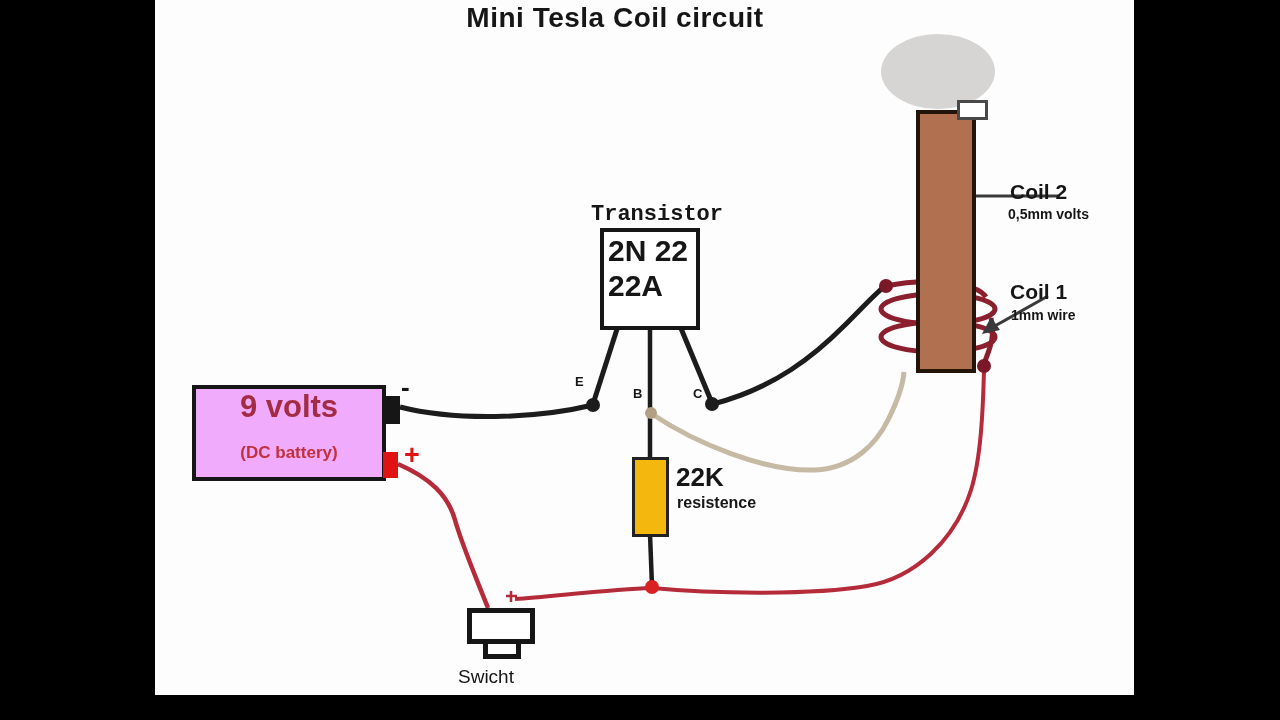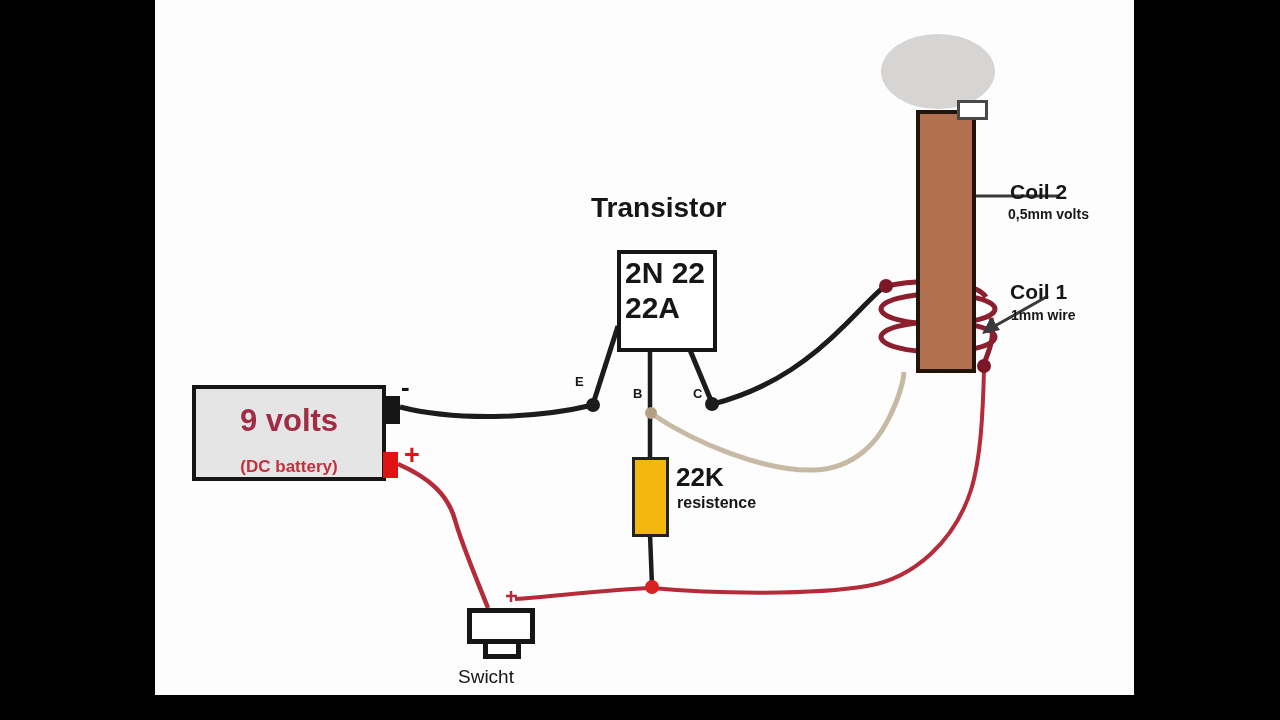--- a/index.html
+++ b/index.html
@@ -11,34 +11,34 @@
   .slide{
     position:absolute;left:155px;top:0;width:979px;height:695px;
     background:var(--canvas,#fdfdfd);
   }
   .abs{position:absolute;}
   .ink{color:var(--ink,#141414);}
   .title{
     left:255px;top:2px;width:410px;text-align:center;
     font-size:28px;font-weight:bold;letter-spacing:.5px;
   }
-  .transistor-label{left:436px;top:192px;width:130px;font-size:28px;font-weight:bold;}
+  .transistor-label{left:436px;top:202px;width:130px;font-size:22px;font-weight:bold;font-family:Liberation Mono, monospace;}
   .transistor-box{
-    left:462px;top:228px;width:88px;height:92px;
+    left:445px;top:228px;width:88px;height:92px;
     border:4px solid var(--ink);background:#fff;
-    padding:2px 0 0 4px;font-size:30px;font-weight:bold;line-height:1.15;margin-top:22px;
+    padding:2px 0 0 4px;font-size:30px;font-weight:bold;line-height:1.15;
   }
   .pin-label{font-size:13px;font-weight:bold;}
   .pin-e{left:420px;top:374px;}
   .pin-b{left:478px;top:386px;}
   .pin-c{left:538px;top:386px;}
   .battery-box{
     left:37px;top:385px;width:186px;height:88px;
-    border:4px solid var(--ink);background:#e5e5e5;
-    display:flex;flex-direction:column;justify-content:flex-end;align-items:center;
+    border:4px solid var(--ink);background:#f0abfc;
+    display:flex;flex-direction:column;justify-content:flex-start;align-items:center;
   }
   .battery-main{font-size:31px;font-weight:bold;color:var(--battery-text,#a12c44);}
   .battery-sub{font-size:17px;font-weight:bold;color:var(--battery-subtext,#c2303c);margin-top:18px;}
   .term-minus-block{left:229px;top:396px;width:16px;height:28px;background:var(--ink);}
   .term-plus-block{left:228px;top:452px;width:15px;height:26px;background:var(--plus,#e01212);}
   .sign-minus{left:246px;top:372px;font-size:26px;font-weight:bold;}
   .sign-plus{left:249px;top:440px;font-size:27px;font-weight:bold;color:var(--plus,#e01212);}
   .resistor{
     left:477px;top:457px;width:31px;height:74px;
     border:3px solid #222;background:var(--resistor-fill,#f3b70e);
@@ -76,20 +76,21 @@
   .w-red{stroke:var(--wire-red,#b52b3a);fill:none;}
   .w-tan{stroke:var(--wire-tan,#c7baa4);fill:none;}
   .w-wind{stroke:var(--winding,#8c1f2d);fill:none;}
   .w-arrow{stroke:#3a3a3a;fill:none;}
 </style>
 </head>
 <body>
 
 <div class="slide">
 
+  <div class="abs ink title">Mini Tesla Coil circuit</div>
 
   <svg class="wires" viewBox="0 0 979 695">
 
     <path class="w-black" stroke-width="5" d="M463,326 L438,404"></path>
     <path class="w-black" stroke-width="5" d="M525,326 L557,403"></path>
     <path class="w-black" stroke-width="4.5" d="M495,326 L495,458"></path>
 
     <path class="w-black" stroke-width="4.5" d="M495,534 L497,586"></path>
 
     <path class="w-black" stroke-width="5" d="M245,407 C300,421 380,419 438,405"></path>

